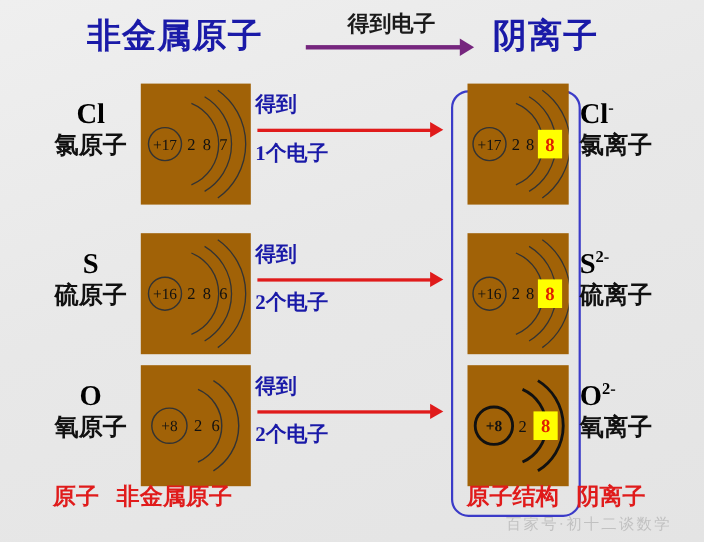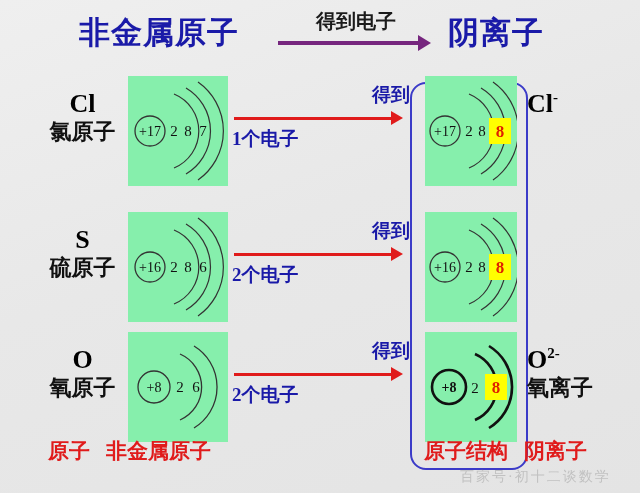--- a/index.html
+++ b/index.html
@@ -130,21 +130,21 @@
     font-weight: 700;
     color: #111;
     line-height: 1.15;
     margin-top: 2px;
     white-space: nowrap;
   }
 
   
   .atom {
     position: absolute;
-    background: #86efac;
+    background: #a16207;
     text-decoration: underline;
   }
   .atom-left {
     left: 128px;
     top: 0px;
     width: 100px;
     height: 110px;
   }
   .atom-right {
     left: 425px;
@@ -179,21 +179,21 @@
     left: 232px;
     top: 6px;
     width: 178px;
     height: 96px;
   }
   .mid-top {
     position: absolute;
     top: 0px;
     left: 0;
     width: 178px;
-    text-align: right;
+    text-align: left;
     font-size: 19px;
     font-weight: 700;
     color: #1a1aa8;
     white-space: nowrap;
   }
   .mid-line {
     position: absolute;
     top: 35px;
     left: 2px;
     width: 158px;
@@ -312,20 +312,21 @@
       <path d="M 68 6 A 60 60 0 0 1 68 104" fill="none" stroke="#333" stroke-width="1.2"></path>
       <text class="shell-num" x="44" y="60" text-anchor="middle">2</text>
       <text class="shell-num" x="57" y="60" text-anchor="middle">8</text>
       <rect class="hl-rect" x="64" y="42" width="22" height="26"></rect>
       <text class="hl-num" x="75" y="61" text-anchor="middle">8</text>
     </svg>
   </div>
 
   <div class="ion-label">
     <div class="elem-sym"><span>Cl</span><sup>-</sup></div>
+    <div class="elem-name">氯离子</div>
   </div>
 </div>
 
 <div class="row row-2">
 
   <div class="elem-label">
     <div class="elem-sym">S</div>
     <div class="elem-name">硫原子</div>
   </div>
 
@@ -356,20 +357,24 @@
       <path d="M 44 18 A 40 40 0 0 1 44 92" fill="none" stroke="#333" stroke-width="1.2"></path>
       <path d="M 56 12 A 50 50 0 0 1 56 98" fill="none" stroke="#333" stroke-width="1.2"></path>
       <path d="M 68 6 A 60 60 0 0 1 68 104" fill="none" stroke="#333" stroke-width="1.2"></path>
       <text class="shell-num" x="44" y="60" text-anchor="middle">2</text>
       <text class="shell-num" x="57" y="60" text-anchor="middle">8</text>
       <rect class="hl-rect" x="64" y="42" width="22" height="26"></rect>
       <text class="hl-num" x="75" y="61" text-anchor="middle">8</text>
     </svg>
   </div>
 
+  <div class="ion-label">
+    <div class="elem-sym"><span>S</span><sup>2-</sup></div>
+    <div class="elem-name">硫离子</div>
+  </div>
 </div>
 
 <div class="row row-3">
 
   <div class="elem-label">
     <div class="elem-sym">O</div>
     <div class="elem-name">氧原子</div>
   </div>
 
   <div class="atom atom-left">

